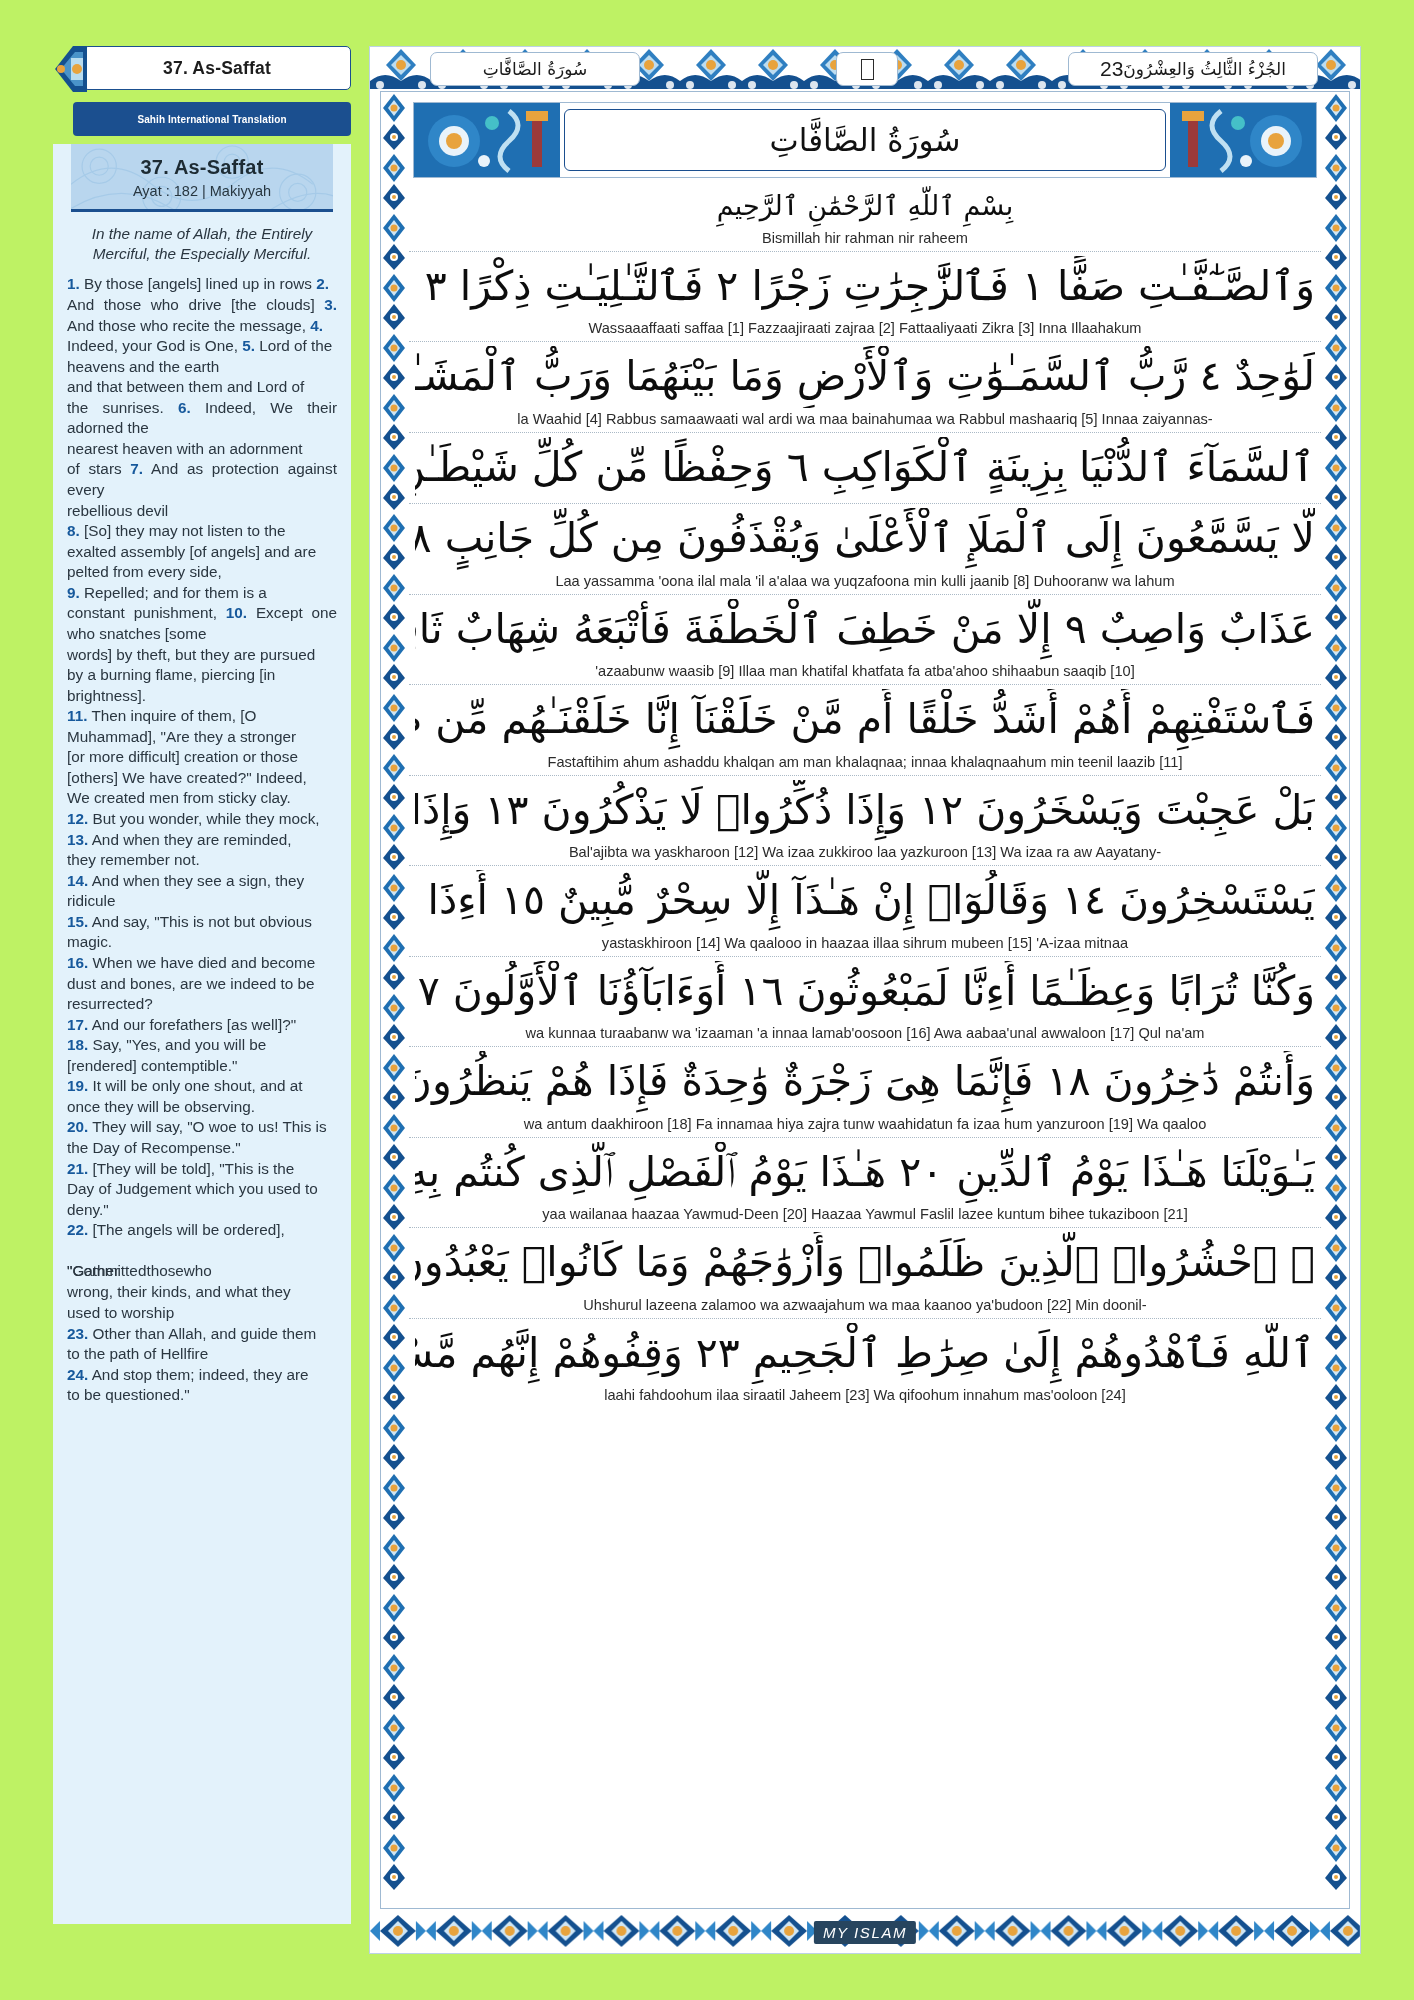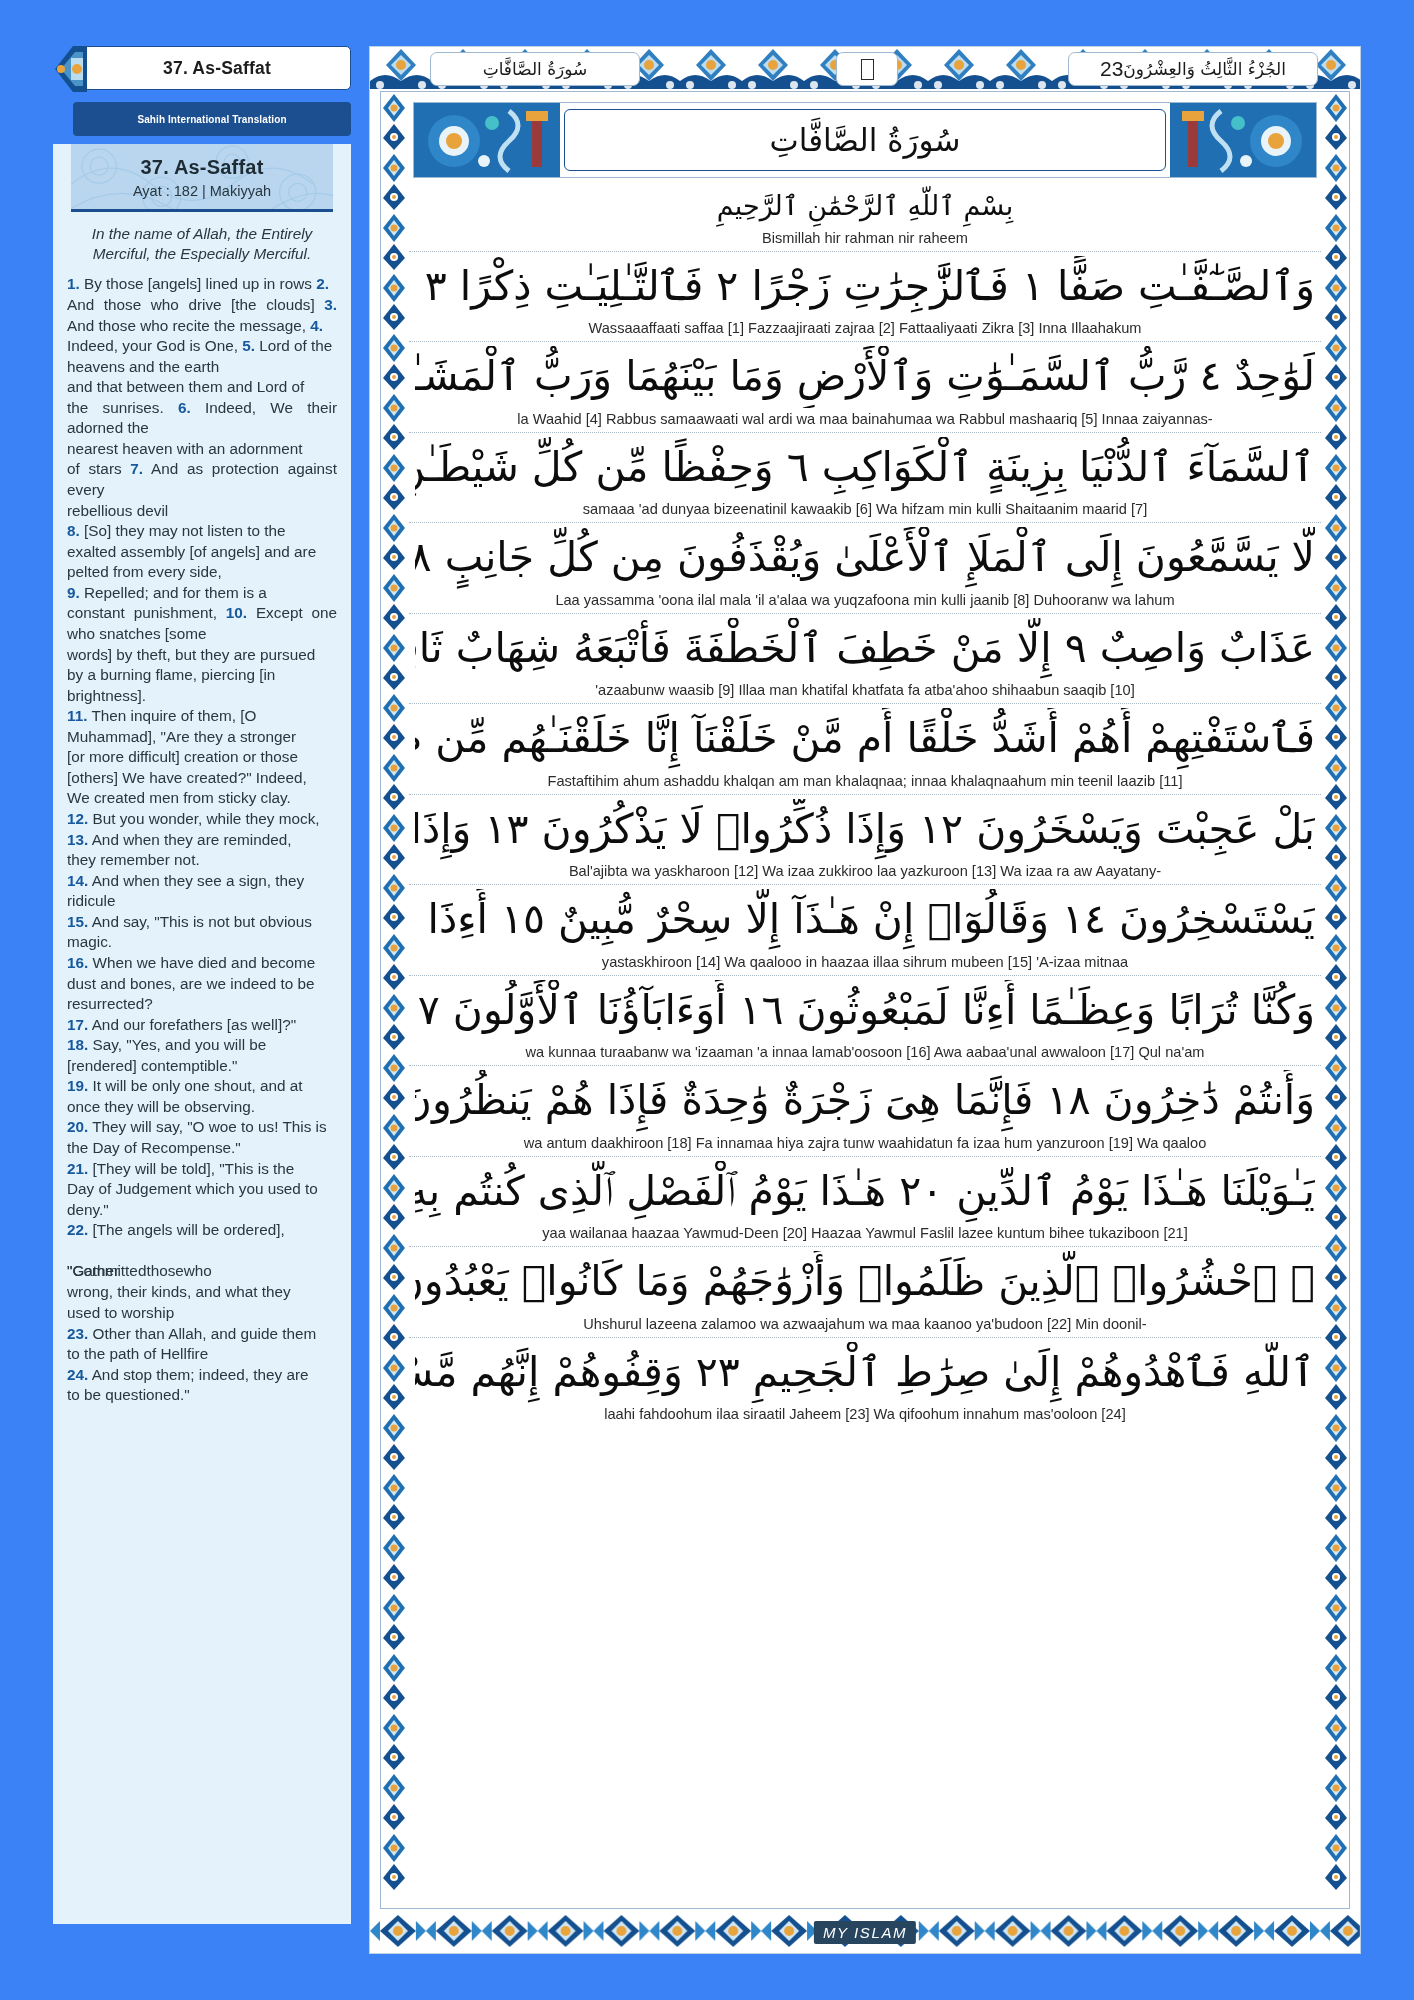--- a/index.html
+++ b/index.html
@@ -8,21 +8,21 @@
     width: 1414px;
     height: 2000px;
     background: #ffffff;
     font-family: "Liberation Sans", sans-serif;
   }
 
   #page {
     position: relative;
     width: 1414px;
     height: 2000px;
-    background: #3b82f6;
+    background: #bef264;
     overflow: hidden;
     padding-left: 44px;
   }
 
   
   #sidebar {
     position: absolute;
     left: 53px;
     top: 46px;
     width: 298px;
@@ -510,21 +510,20 @@
             <div class="ayah-block">
               <div class="ar-line">وَٱلصَّـٰٓفَّـٰتِ صَفًّا ١ فَٱلزَّٰجِرَٰتِ زَجْرًا ٢ فَٱلتَّـٰلِيَـٰتِ ذِكْرًا ٣ إِنَّ إِلَـٰهَكُمْ</div>
               <div class="translit">Wassaaaffaati saffaa [1] Fazzaajiraati zajraa [2] Fattaaliyaati Zikra [3] Inna Illaahakum</div>
             </div>
             <div class="ayah-block">
               <div class="ar-line">لَوَٰحِدٌ ٤ رَّبُّ ٱلسَّمَـٰوَٰتِ وَٱلْأَرْضِ وَمَا بَيْنَهُمَا وَرَبُّ ٱلْمَشَـٰرِقِ ٥ إِنَّا زَيَّنَّا</div>
               <div class="translit">la Waahid [4] Rabbus samaawaati wal ardi wa maa bainahumaa wa Rabbul mashaariq [5] Innaa zaiyannas-</div>
             </div>
             <div class="ayah-block">
               <div class="ar-line">ٱلسَّمَآءَ ٱلدُّنْيَا بِزِينَةٍ ٱلْكَوَاكِبِ ٦ وَحِفْظًا مِّن كُلِّ شَيْطَـٰنٍ مَّارِدٍ ٧</div>
-              <div class="translit">samaaa 'ad dunyaa bizeenatinil kawaakib [6] Wa hifzam min kulli Shaitaanim maarid [7]</div>
             </div>
             <div class="ayah-block">
               <div class="ar-line">لَّا يَسَّمَّعُونَ إِلَى ٱلْمَلَإِ ٱلْأَعْلَىٰ وَيُقْذَفُونَ مِن كُلِّ جَانِبٍ ٨ دُحُورًا وَلَهُمْ</div>
               <div class="translit">Laa yassamma 'oona ilal mala 'il a'alaa wa yuqzafoona min kulli jaanib [8] Duhooranw wa lahum</div>
             </div>
             <div class="ayah-block">
               <div class="ar-line">عَذَابٌ وَاصِبٌ ٩ إِلَّا مَنْ خَطِفَ ٱلْخَطْفَةَ فَأَتْبَعَهُ شِهَابٌ ثَاقِبٌ ١٠</div>
               <div class="translit">'azaabunw waasib [9] Illaa man khatifal khatfata fa atba'ahoo shihaabun saaqib [10]</div>
             </div>
             <div class="ayah-block">

